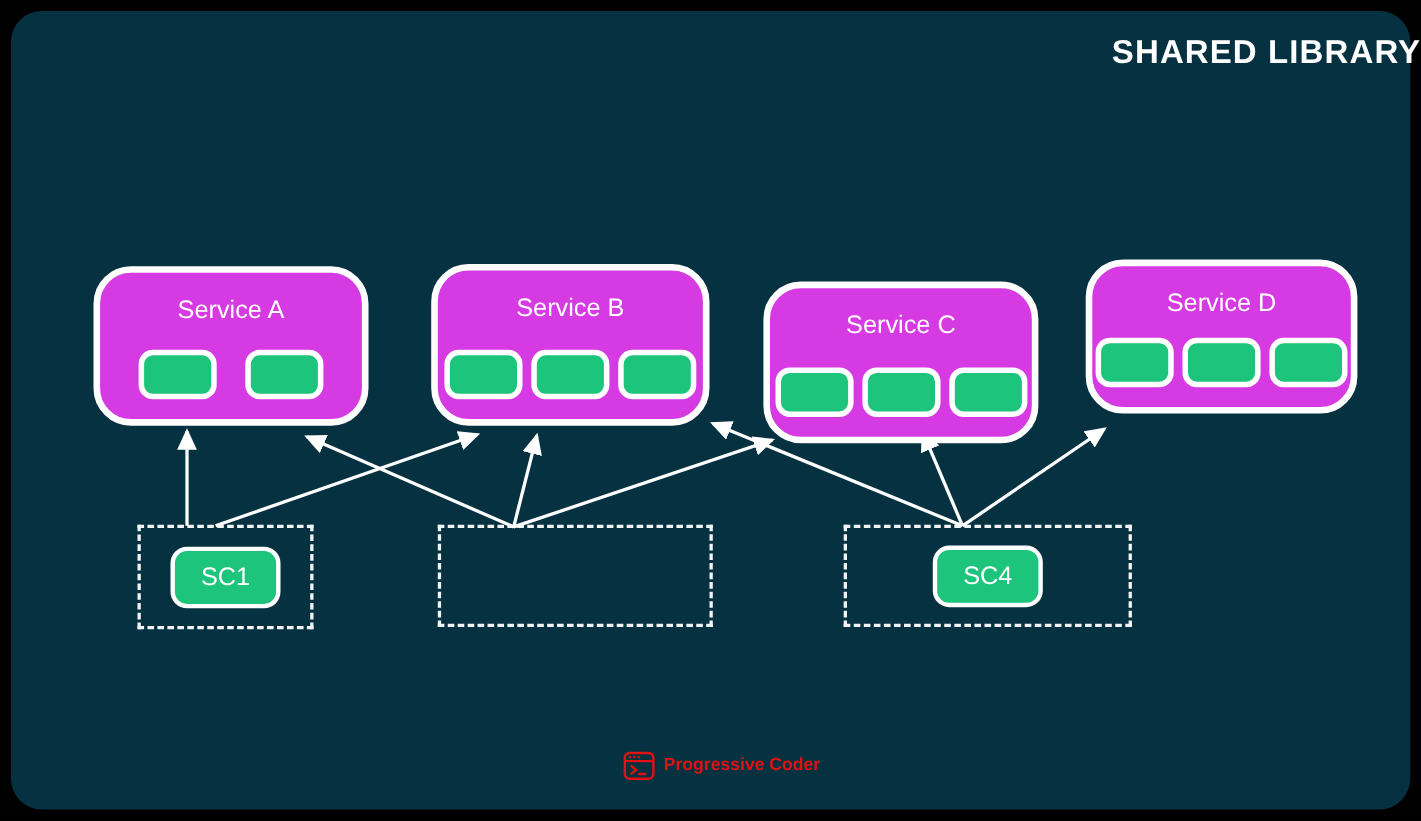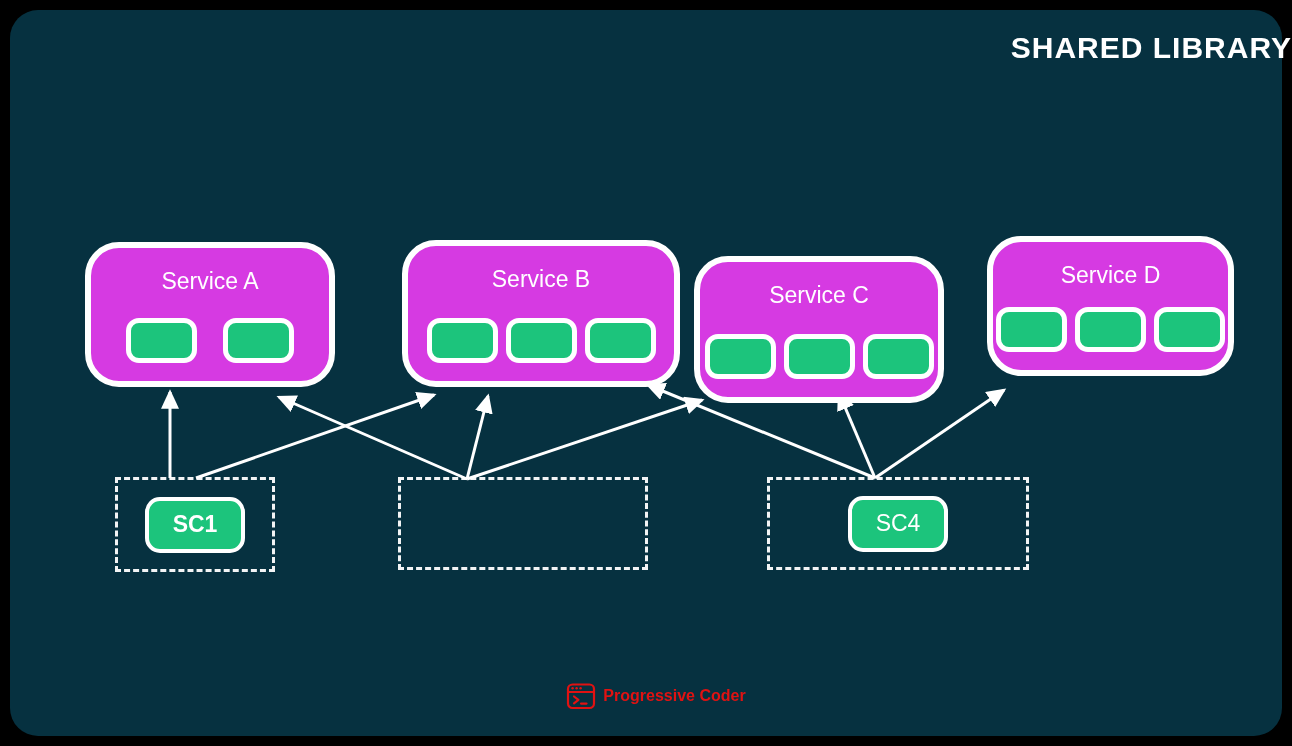--- a/index.html
+++ b/index.html
@@ -141,21 +141,21 @@
     </svg>
     <span class="brand-text">Progressive Coder</span>
   </div>
 <div class="service-box" style="left: 85px; top: 242px; width: 250px; height: 145px;">
       <div class="service-label">Service A</div>
       <div class="comp-row comps-2">
         <div class="comp"></div>
         <div class="comp"></div>
       </div>
     </div>
-    <div class="service-box" style="left: 402px; top: 240px; width: 278px; height: 147px;">
+    <div class="service-box" style="left: 392px; top: 240px; width: 253px; height: 147px;">
       <div class="service-label">Service B</div>
       <div class="comp-row comps-3">
         <div class="comp"></div>
         <div class="comp"></div>
         <div class="comp"></div>
       </div>
     </div>
     <div class="service-box" style="left: 694px; top: 256px; width: 250px; height: 147px;">
       <div class="service-label">Service C</div>
       <div class="comp-row comps-3">
@@ -165,21 +165,21 @@
       </div>
     </div>
     <div class="service-box" style="left: 987px; top: 236px; width: 247px; height: 140px;">
       <div class="service-label">Service D</div>
       <div class="comp-row comps-3">
         <div class="comp"></div>
         <div class="comp"></div>
         <div class="comp"></div>
       </div>
     </div>
-    <div class="client-group" style="left: 115px; top: 477px; width: 160px; height: 95px; font-weight: bold;">
+    <div class="client-group" style="left: 125px; top: 477px; width: 160px; height: 95px;">
       <div class="client-box">SC1</div>
     </div>
     <div class="client-group" style="left: 398px; top: 477px; width: 250px; height: 93px;">
     </div>
     <div class="client-group" style="left: 767px; top: 477px; width: 262px; height: 93px;">
       <div class="client-box">SC4</div>
     </div>
   </div>
 
 </body></html>

